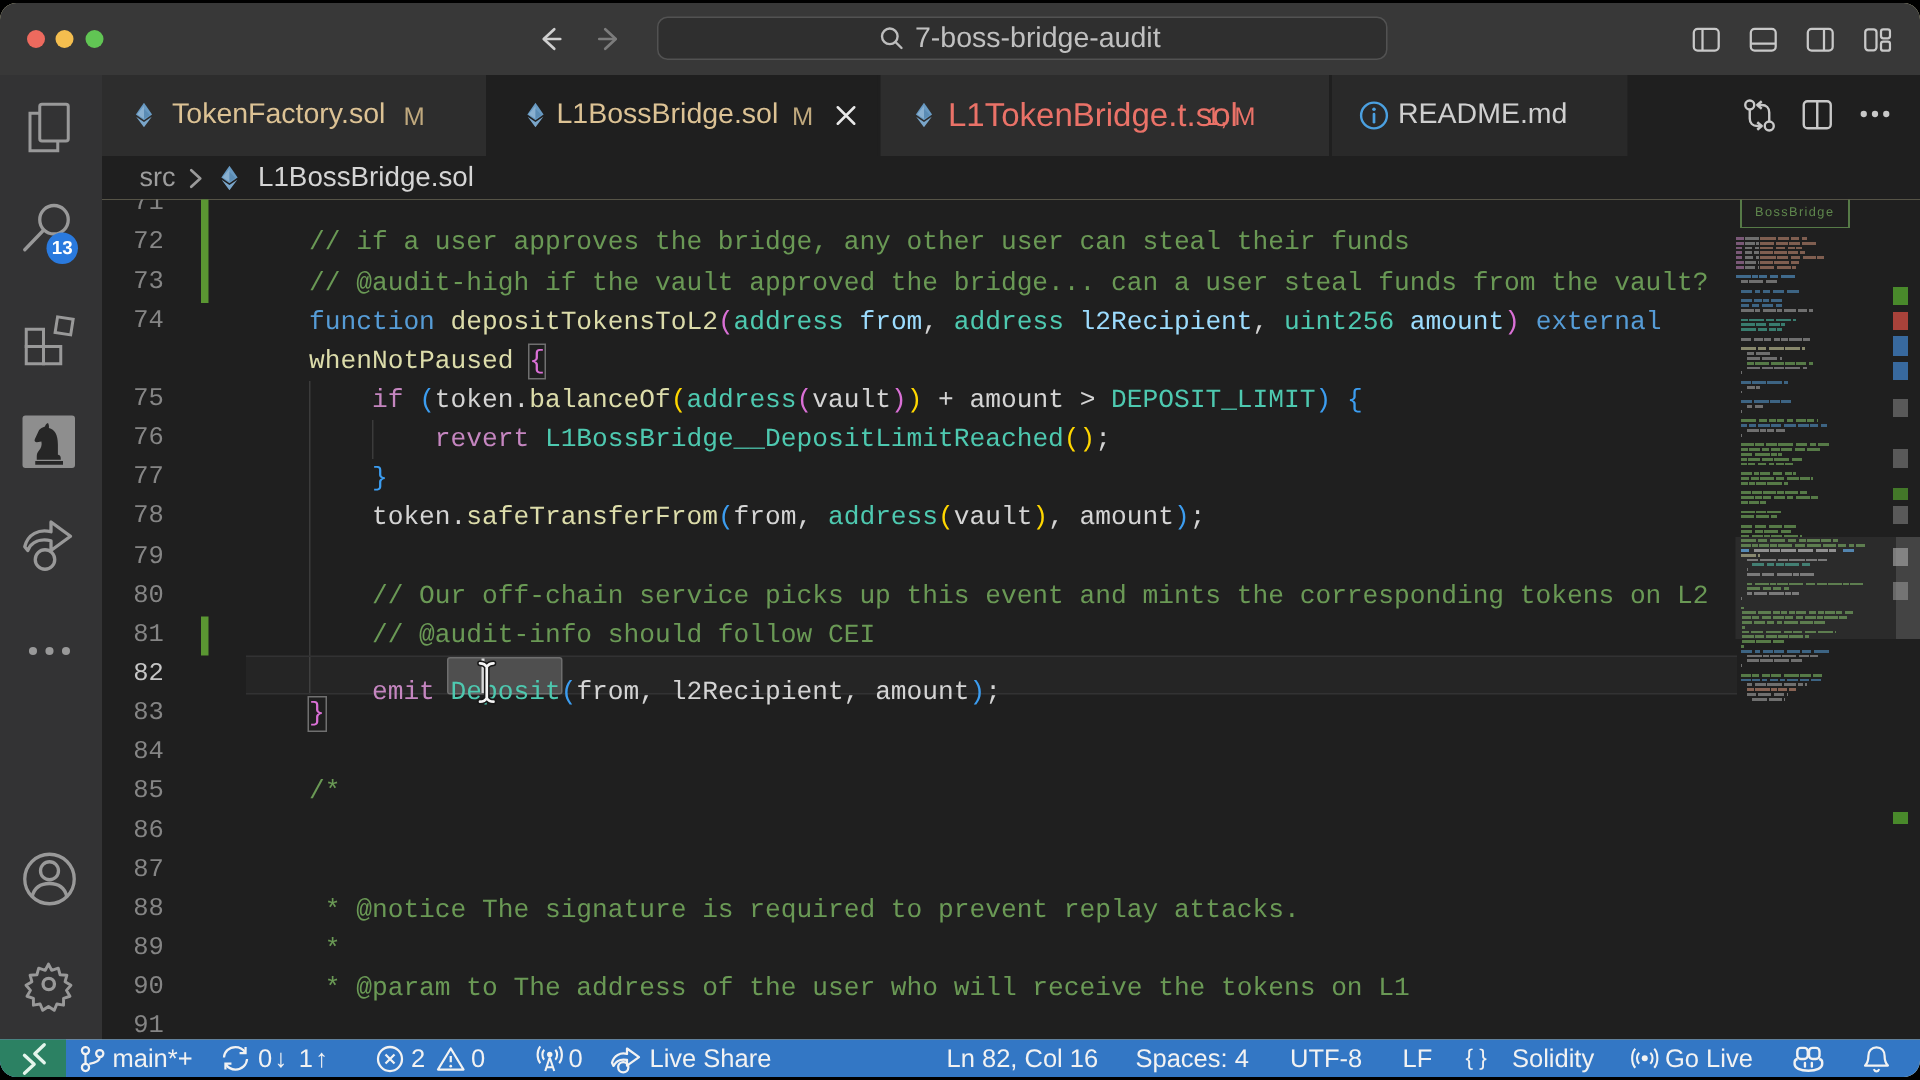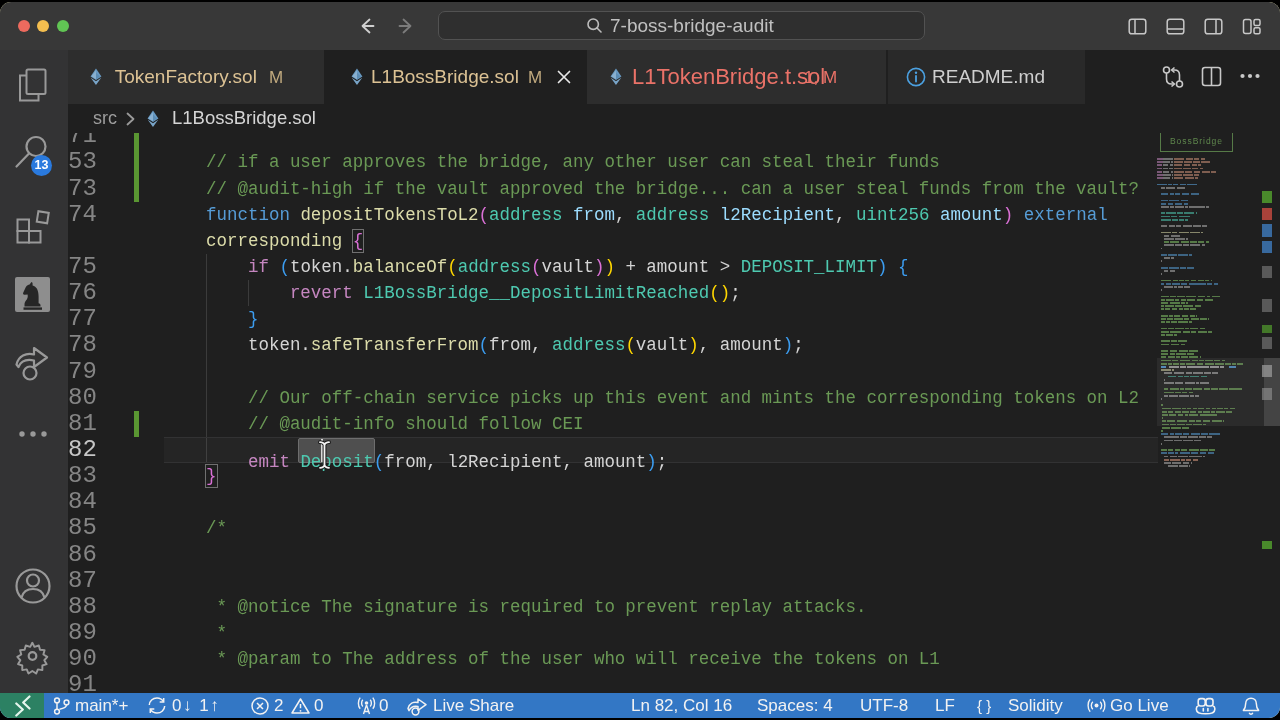--- a/index.html
+++ b/index.html
@@ -1,18 +1,18 @@
 <!DOCTYPE html>
 <html><head><meta charset="utf-8"><style>
   html,body{margin:0;padding:0;width:1280px;height:720px;background:#000;overflow:hidden}
   *{box-sizing:border-box}
   body{font-family:"Liberation Sans",sans-serif;-webkit-font-smoothing:antialiased}
   .abs{position:absolute}
   .cl{position:absolute;left:96.1px;height:26.15px;line-height:26.15px;font-family:"Liberation Mono",monospace;font-size:17.48px;white-space:pre}
-  .ln{position:absolute;left:0;width:62px;height:26.15px;line-height:26.15px;text-align:left;color:#858585;font-family:"Liberation Mono",monospace;font-size:24px}
+  .ln{position:absolute;left:0;width:62px;height:26.15px;line-height:26.15px;text-align:center;color:#858585;font-family:"Liberation Mono",monospace;font-size:17px}
   .tl{top:15px;font-size:19px;line-height:24px}
   .tm{top:17px;font-size:17px;line-height:22px}
 </style></head>
 <body>
 <div class="abs" style="left:0;top:2px;width:1280px;height:716px;background:#fef9c3;border-radius:11px;overflow:hidden">
 
   <div class="abs" style="left:0;top:0;width:1280px;height:48px;background:#383838">
     <div class="abs" style="left:17.5px;top:18px;width:12px;height:12px;border-radius:6px;background:#ed6a5e"></div>
 <div class="abs" style="left:37.3px;top:18px;width:12px;height:12px;border-radius:6px;background:#f4be4f"></div>
 <div class="abs" style="left:56.8px;top:18px;width:12px;height:12px;border-radius:6px;background:#61c554"></div>
@@ -172,21 +172,21 @@
   <div class="abs" style="left:68px;top:131px;width:1212px;height:560px;background:#1f1f1f;overflow:hidden">
     <div class="abs" style="left:138px;top:120.95px;width:1px;height:209.20px;background:#3b3b3b"></div>
 <div class="abs" style="left:180px;top:147.10px;width:1px;height:26.15px;background:#3b3b3b"></div>
 <div class="abs" style="left:65.5px;top:-9.80px;width:5.5px;height:78.45px;background:#5a9632"></div>
 <div class="abs" style="left:65.5px;top:277.85px;width:5.5px;height:26.15px;background:#5a9632"></div>
 <div class="abs" style="left:96px;top:304.00px;width:994px;height:26.15px;background:rgba(255,255,255,0.028);border-top:1px solid #323233;border-bottom:1px solid #323233"></div>
 <div class="abs" style="left:230.4px;top:304.50px;width:76.4px;height:25.15px;background:#4f4f4f;border:1px solid #6e6e6e;border-radius:2px"></div>
 <div class="abs" style="left:283.90px;top:95.80px;width:12.5px;height:24.15px;border:1px solid #707070"></div>
 <div class="abs" style="left:137.30px;top:331.15px;width:12.5px;height:24.15px;border:1px solid #707070"></div>
     <div class="ln" style="top:-9.80px"><span>71</span></div>
-<div class="ln" style="top:16.35px"><span>53</span></div>
+<div class="ln" style="top:16.35px"><span>72</span></div>
 <div class="ln" style="top:42.50px"><span>73</span></div>
 <div class="ln" style="top:68.65px"><span>74</span></div>
 <div class="ln" style="top:120.95px"><span>75</span></div>
 <div class="ln" style="top:147.10px"><span>76</span></div>
 <div class="ln" style="top:173.25px"><span>77</span></div>
 <div class="ln" style="top:199.40px"><span>78</span></div>
 <div class="ln" style="top:225.55px"><span>79</span></div>
 <div class="ln" style="top:251.70px"><span>80</span></div>
 <div class="ln" style="top:277.85px"><span>81</span></div>
 <div class="ln" style="top:304.00px"><span style="color:#c6c6c6">82</span></div>
@@ -195,21 +195,21 @@
 <div class="ln" style="top:382.45px"><span>85</span></div>
 <div class="ln" style="top:408.60px"><span>86</span></div>
 <div class="ln" style="top:434.75px"><span>87</span></div>
 <div class="ln" style="top:460.90px"><span>88</span></div>
 <div class="ln" style="top:487.05px"><span>89</span></div>
 <div class="ln" style="top:513.20px"><span>90</span></div>
 <div class="ln" style="top:539.35px"><span>91</span></div>
 <div class="cl" style="top:16.35px"><span style="color:#6A9955">    // if a user approves the bridge, any other user can steal their funds</span></div>
 <div class="cl" style="top:42.50px"><span style="color:#6A9955">    // @audit-high if the vault approved the bridge... can a user steal funds from the vault?</span></div>
 <div class="cl" style="top:68.65px"><span style="color:#569CD6">    function</span><span style="color:#d4d4d4"> </span><span style="color:#DCDCAA">depositTokensToL2</span><span style="color:#DA70D6">(</span><span style="color:#4EC9B0">address</span><span style="color:#d4d4d4"> </span><span style="color:#9CDCFE">from</span><span style="color:#d4d4d4">, </span><span style="color:#4EC9B0">address</span><span style="color:#d4d4d4"> </span><span style="color:#9CDCFE">l2Recipient</span><span style="color:#d4d4d4">, </span><span style="color:#4EC9B0">uint256</span><span style="color:#d4d4d4"> </span><span style="color:#9CDCFE">amount</span><span style="color:#DA70D6">)</span><span style="color:#d4d4d4"> </span><span style="color:#569CD6">external</span></div>
-<div class="cl" style="top:94.80px"><span style="color:#DCDCAA">    corresponding</span><span style="color:#d4d4d4"> </span><span style="color:#DA70D6">{</span></div>
+<div class="cl" style="top:94.80px"><span style="color:#DCDCAA">    whenNotPaused</span><span style="color:#d4d4d4"> </span><span style="color:#DA70D6">{</span></div>
 <div class="cl" style="top:120.95px"><span style="color:#C586C0">        if</span><span style="color:#d4d4d4"> </span><span style="color:#3c9df0">(</span><span style="color:#d4d4d4">token.</span><span style="color:#DCDCAA">balanceOf</span><span style="color:#FFD700">(</span><span style="color:#4EC9B0">address</span><span style="color:#DA70D6">(</span><span style="color:#d4d4d4">vault</span><span style="color:#DA70D6">)</span><span style="color:#FFD700">)</span><span style="color:#d4d4d4"> + amount &gt; </span><span style="color:#4EC9B0">DEPOSIT_LIMIT</span><span style="color:#3c9df0">)</span><span style="color:#d4d4d4"> </span><span style="color:#3c9df0">{</span></div>
 <div class="cl" style="top:147.10px"><span style="color:#C586C0">            revert</span><span style="color:#d4d4d4"> </span><span style="color:#4EC9B0">L1BossBridge__DepositLimitReached</span><span style="color:#FFD700">()</span><span style="color:#d4d4d4">;</span></div>
 <div class="cl" style="top:173.25px"><span style="color:#3c9df0">        }</span></div>
 <div class="cl" style="top:199.40px"><span style="color:#d4d4d4">        token.</span><span style="color:#DCDCAA">safeTransferFrom</span><span style="color:#3c9df0">(</span><span style="color:#d4d4d4">from, </span><span style="color:#4EC9B0">address</span><span style="color:#FFD700">(</span><span style="color:#d4d4d4">vault</span><span style="color:#FFD700">)</span><span style="color:#d4d4d4">, amount</span><span style="color:#3c9df0">)</span><span style="color:#d4d4d4">;</span></div>
 <div class="cl" style="top:251.70px"><span style="color:#6A9955">        // Our off-chain service picks up this event and mints the corresponding tokens on L2</span></div>
 <div class="cl" style="top:277.85px"><span style="color:#6A9955">        // @audit-info should follow CEI</span></div>
 <div class="cl" style="top:316px"><span style="color:#C586C0">        emit</span><span style="color:#d4d4d4"> </span><span style="color:#4EC9B0">Deposit</span><span style="color:#3c9df0">(</span><span style="color:#d4d4d4">from, l2Recipient, amount</span><span style="color:#3c9df0">)</span><span style="color:#d4d4d4">;</span></div>
 <div class="cl" style="top:330.15px"><span style="color:#DA70D6">    }</span></div>
 <div class="cl" style="top:382.45px"><span style="color:#6A9955">    /*</span></div>
 <div class="cl" style="top:460.90px"><span style="color:#6A9955">     * @notice The signature is required to prevent replay attacks.</span></div>

